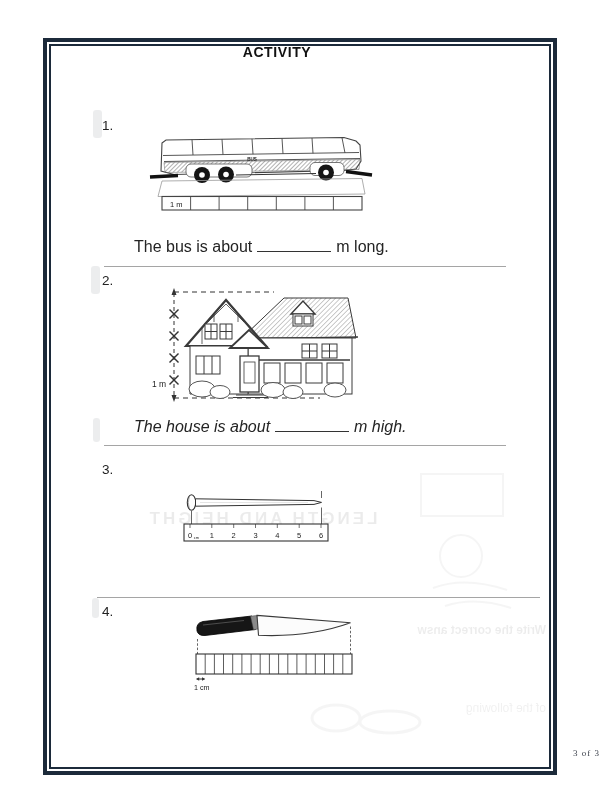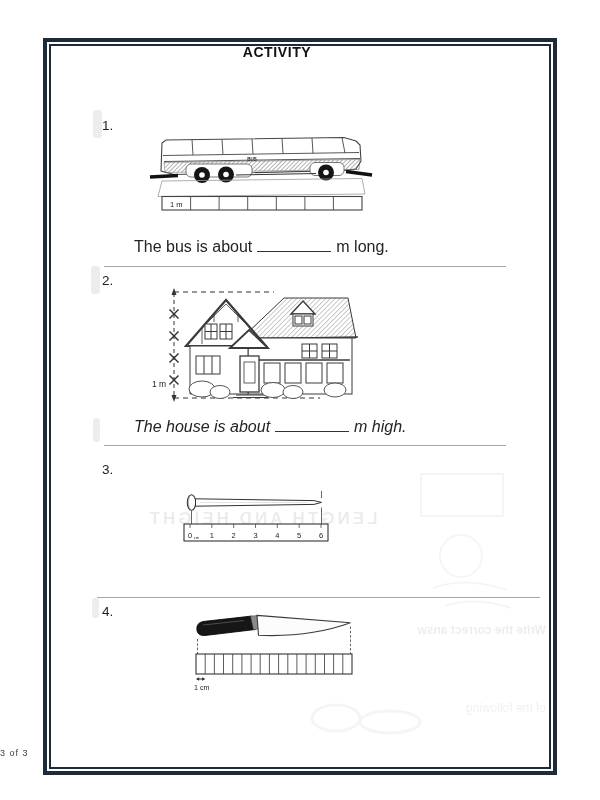--- a/index.html
+++ b/index.html
@@ -9,22 +9,22 @@
          border:4px solid #1c2a3a;box-sizing:border-box;}
   .frame-inner{position:absolute;inset:2px;border:2px solid #1c2a3a;}
   .title{position:absolute;left:0;top:44px;width:554px;text-align:center;
          font-size:14px;font-weight:bold;letter-spacing:.6px;color:#111;}
   .instruction{position:absolute;left:110px;top:82px;font-size:14px;font-weight:bold;color:#161616;}
   .qnum{position:absolute;font-size:13.5px;color:#222;}
   .sentence{position:absolute;left:134px;font-size:16px;color:#242424;white-space:nowrap;}
   .blank{display:inline-block;width:74px;border-bottom:1.2px solid #333;height:12px;
          margin:0 5px;vertical-align:baseline;}
   .divider{position:absolute;height:0;border-top:1px solid #8f8f8f;opacity:.8;}
-  .footer{position:absolute;left:0;top:748px;width:600px;text-align:left;
-          font-family:Liberation Sans, sans-serif;font-size:9px;color:#3a3f4a;letter-spacing:1px;}
+  .footer{position:absolute;left:0;top:748px;width:600px;text-align:right;
+          font-family:Liberation Serif, serif;font-size:9px;color:#3a3f4a;letter-spacing:1px;}
   .art{position:absolute;}
   svg text{font-family:"Liberation Sans",sans-serif;fill:#222;}
   
   .smudge{position:absolute;background:#9a9fa6;opacity:.18;border-radius:3px;filter:blur(.6px);}
   .ghost{position:absolute;transform:scaleX(-1);color:#000;white-space:nowrap;pointer-events:none;}
   .ghost-title{left:128px;top:509px;width:268px;font-size:17px;font-weight:bold;
                letter-spacing:3px;opacity:.075;text-align:center;}
   .ghost-l1{left:388px;top:623px;width:158px;font-size:12px;font-weight:bold;opacity:.07;}
   .ghost-l2{left:408px;top:701px;width:138px;font-size:12px;opacity:.06;}
   .ghost-shape{position:absolute;opacity:.055;pointer-events:none;}

